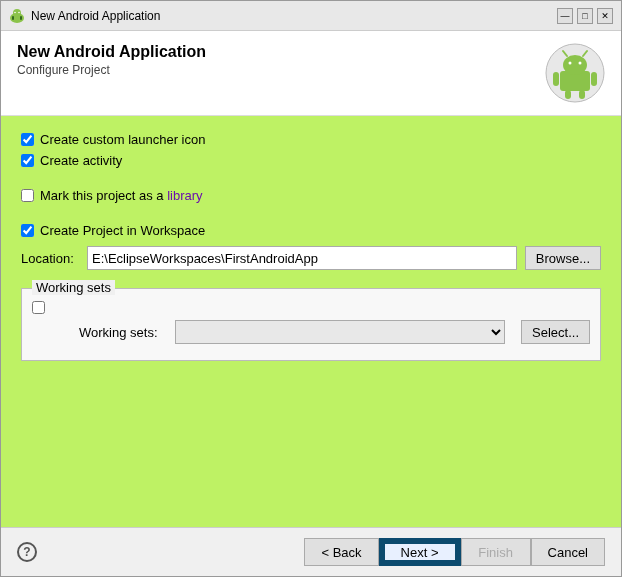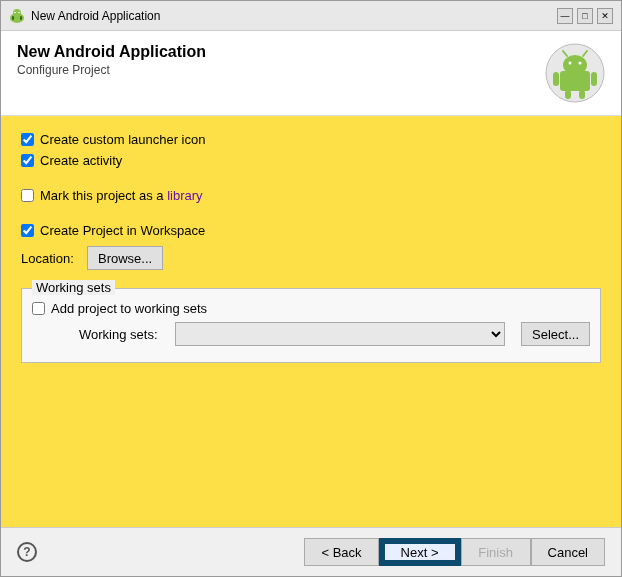--- a/index.html
+++ b/index.html
@@ -77,21 +77,21 @@
       font-size: 12px;
       color: #444;
     }
     .android-logo {
       width: 60px;
       height: 60px;
     }
     .content {
       flex: 1;
       padding: 16px 20px;
-      background: #fde047;
+      background: #bef264;
     }
     .checkbox-row {
       display: flex;
       align-items: center;
       margin-bottom: 6px;
       gap: 6px;
     }
     .checkbox-row input[type="checkbox"] {
       width: 13px;
       height: 13px;
@@ -306,29 +306,29 @@
 
     <div class="spacer"></div>
 
     <div class="checkbox-row">
       <input type="checkbox" id="chk-workspace" checked="" style="">
       <label for="chk-workspace" class="checkbox-label">Create Project in Workspace</label>
     </div>
 
     <div class="location-row">
       <span class="location-label">Location:</span>
+      <input type="text" class="location-input" value="E:\EclipseWorkspaces\FirstAndroidApp" style="">
       <button class="browse-btn">Browse...</button>
     </div>
 
     <div class="working-sets-group">
       <span class="working-sets-legend">Working sets</span>
 
       <div class="checkbox-row">
         <input type="checkbox" id="chk-worksets" style="">
-        <label for="chk-worksets" class="checkbox-label">Add project to working sets</label>
       </div>
 
       <div class="working-sets-row">
         <span class="working-sets-label">Working sets:</span>
         <select class="working-sets-select">
           <option value=""></option>
         </select>
         <button class="select-btn">Select...</button>
       </div>
     </div>

